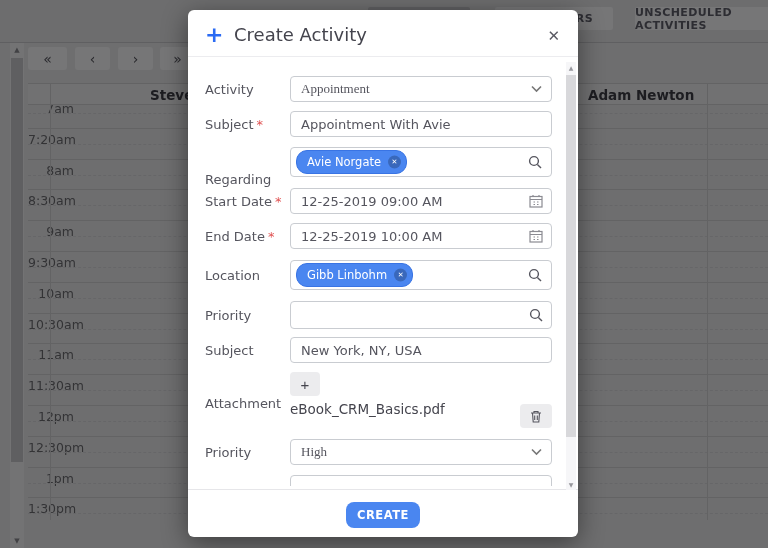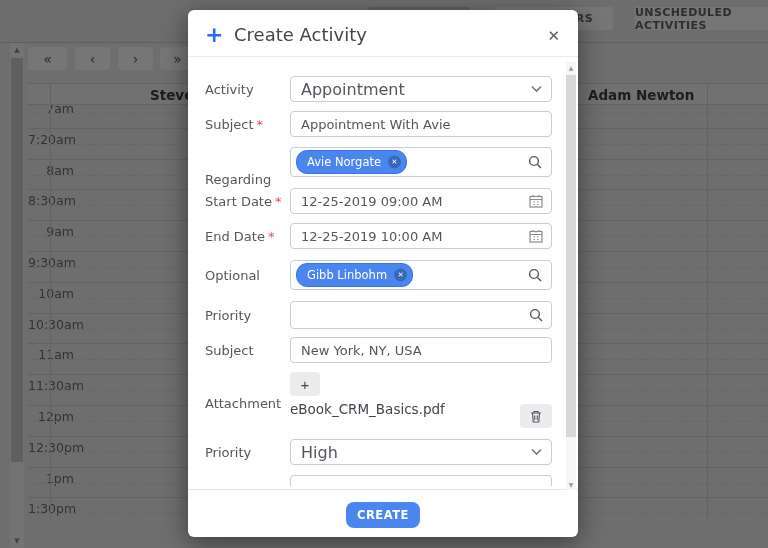--- a/index.html
+++ b/index.html
@@ -47,21 +47,21 @@
 
   .modal-body { position:absolute; left:0; right:0; top:44px; height:432px; overflow:hidden; }
   .flabel { position:absolute; left:17px; font-size:13px; color:#55555e; white-space:nowrap; }
   .req { color:#e05252; margin-left:3px; }
   .fctrl { position:absolute; left:102px; width:262px; }
 
   .tinput { width:100%; height:26px; border:1px solid #c9ccd1; border-radius:4px;
             font-family:inherit; font-size:13px; color:#55555e; padding:0 28px 0 10px; background:#fff; }
   .lookup, .selbox { position:relative; width:100%; border:1px solid #c9ccd1; border-radius:4px; background:#fff;
             display:flex; align-items:center; }
-  .selbox { height:26px; padding:0 28px 0 10px; font-size:16px; color:#55555e; cursor:pointer; }
+  .selbox { height:26px; padding:0 28px 0 10px; font-size:13px; color:#55555e; cursor:pointer;font-family:Liberation Serif, serif; }
   .lookup { height:30px; padding:0 28px 0 5px; }
   .icon-right { position:absolute; right:9px; top:50%; transform:translateY(-50%); line-height:0; }
 
   .chip { position:relative; background:#4a86f0; border:1px solid #3974e4; border-radius:11px;
           color:#fff; font-size:11.5px; padding:4px 25px 4px 10px; white-space:nowrap; }
   .chip-x { position:absolute; right:5px; top:50%; transform:translateY(-50%);
             width:13px; height:13px; border-radius:50%; background:rgba(0,0,0,.22);
             color:#fff; font-size:7px; line-height:13px; text-align:center; cursor:pointer; }
 
   .attach-add { position:absolute; left:102px; width:30px; height:24px; background:#ececee; border:none;
@@ -227,21 +227,21 @@
     <div class="fctrl" style="top:169px;">
       <input class="tinput" value="12-25-2019 10:00 AM" style="">
       <span class="icon-right">
         <svg width="14" height="14" viewBox="0 0 14 14">
             <rect x="1" y="2.5" width="12" height="10.5" fill="none" stroke="#8b8b92" stroke-width="1.2"></rect>
             <path d="M1 5.5h12M4 2.5V1M10 2.5V1M4.5 8h1.5M8 8h1.5M4.5 10.5h1.5M8 10.5h1.5" stroke="#8b8b92" stroke-width="1.2"></path>
           </svg>
       </span>
     </div>
 
-    <span class="flabel" style="top:214px;">Optional</span>
+    <span class="flabel" style="top:214px;">Location</span>
     <div class="fctrl" style="top:206px;">
       <div class="lookup">
         <span class="chip">
           <span>Gibb Linbohm</span>
           <span class="chip-x">✕</span>
         </span>
         <span class="icon-right">
           <svg width="14" height="14" viewBox="0 0 14 14">
               <circle cx="6" cy="6" r="4.4" fill="none" stroke="#55555e" stroke-width="1.4"></circle>
               <path d="M9.4 9.4L13 13" stroke="#55555e" stroke-width="1.4"></path>

